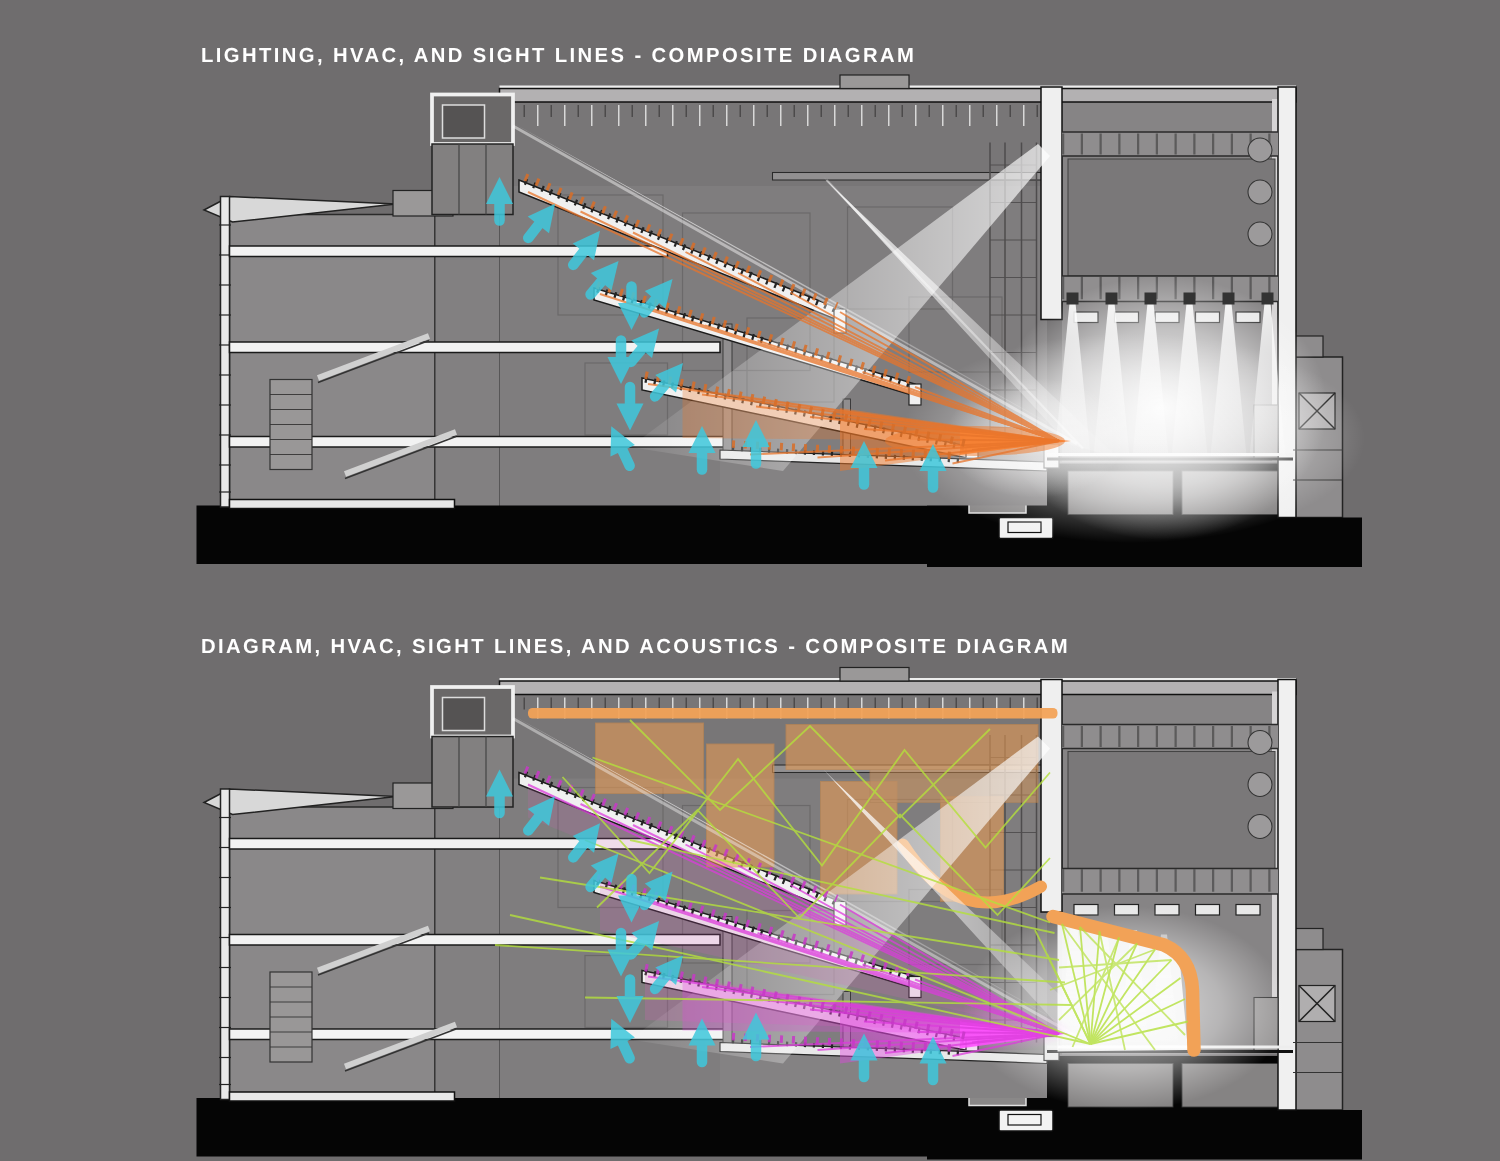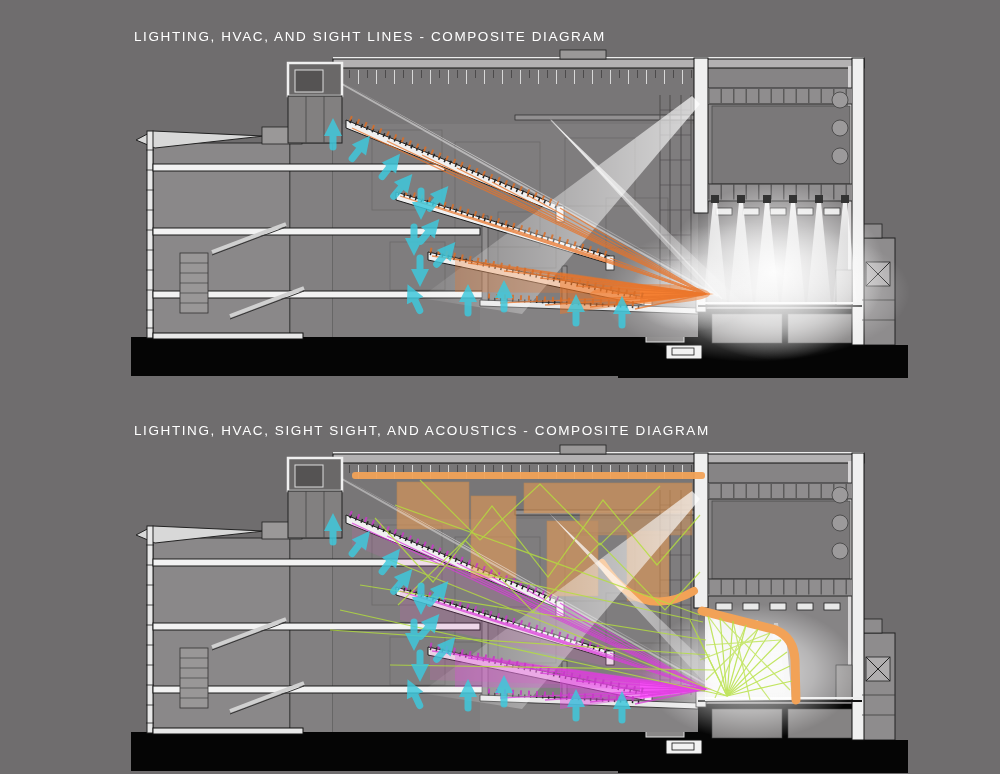--- a/index.html
+++ b/index.html
@@ -1,18 +1,18 @@
 <!DOCTYPE html>
 <html><head>
 <meta charset="utf-8">
 <style>
   html,body{margin:0;padding:0;background:#6f6d6e;}
   .page{position:relative;width:1000px;height:774px;background:#6f6d6e;overflow:hidden;
         font-family:"Liberation Sans",sans-serif;}
-  .dg-title{position:absolute;left:134px;color:#ffffff;font-size:13.5px;font-weight:normal;
+  .dg-title{position:absolute;left:134px;color:#ffffff;font-size:13.5px;font-weight:bold;
             letter-spacing:1.6px;white-space:nowrap;}
   svg{position:absolute;top:0;left:0;}
 </style>
 </head>
 <body>
 
 <div class="page">
 
 <svg width="1000" height="774" viewBox="0 0 1000 774">
   <defs>
@@ -384,15 +384,15 @@
     </g>
 
     <g color="#3fc8dc">
       <use href="#hvacset"></use>
     </g>
   </g>
 </svg>
 
 <div class="dg-title" style="top:29px">LIGHTING, HVAC, AND SIGHT LINES - COMPOSITE DIAGRAM</div>
 
-<div class="dg-title" style="top:423px">LIGHTING, HVAC, SIGHT SIGHT, AND ACOUSTICS - COMPOSITE DIAGRAM</div>
+<div class="dg-title" style="top:423px">DIAGRAM, HVAC, SIGHT LINES, AND ACOUSTICS - COMPOSITE DIAGRAM</div>
 
 </div>
 
 </body></html>

